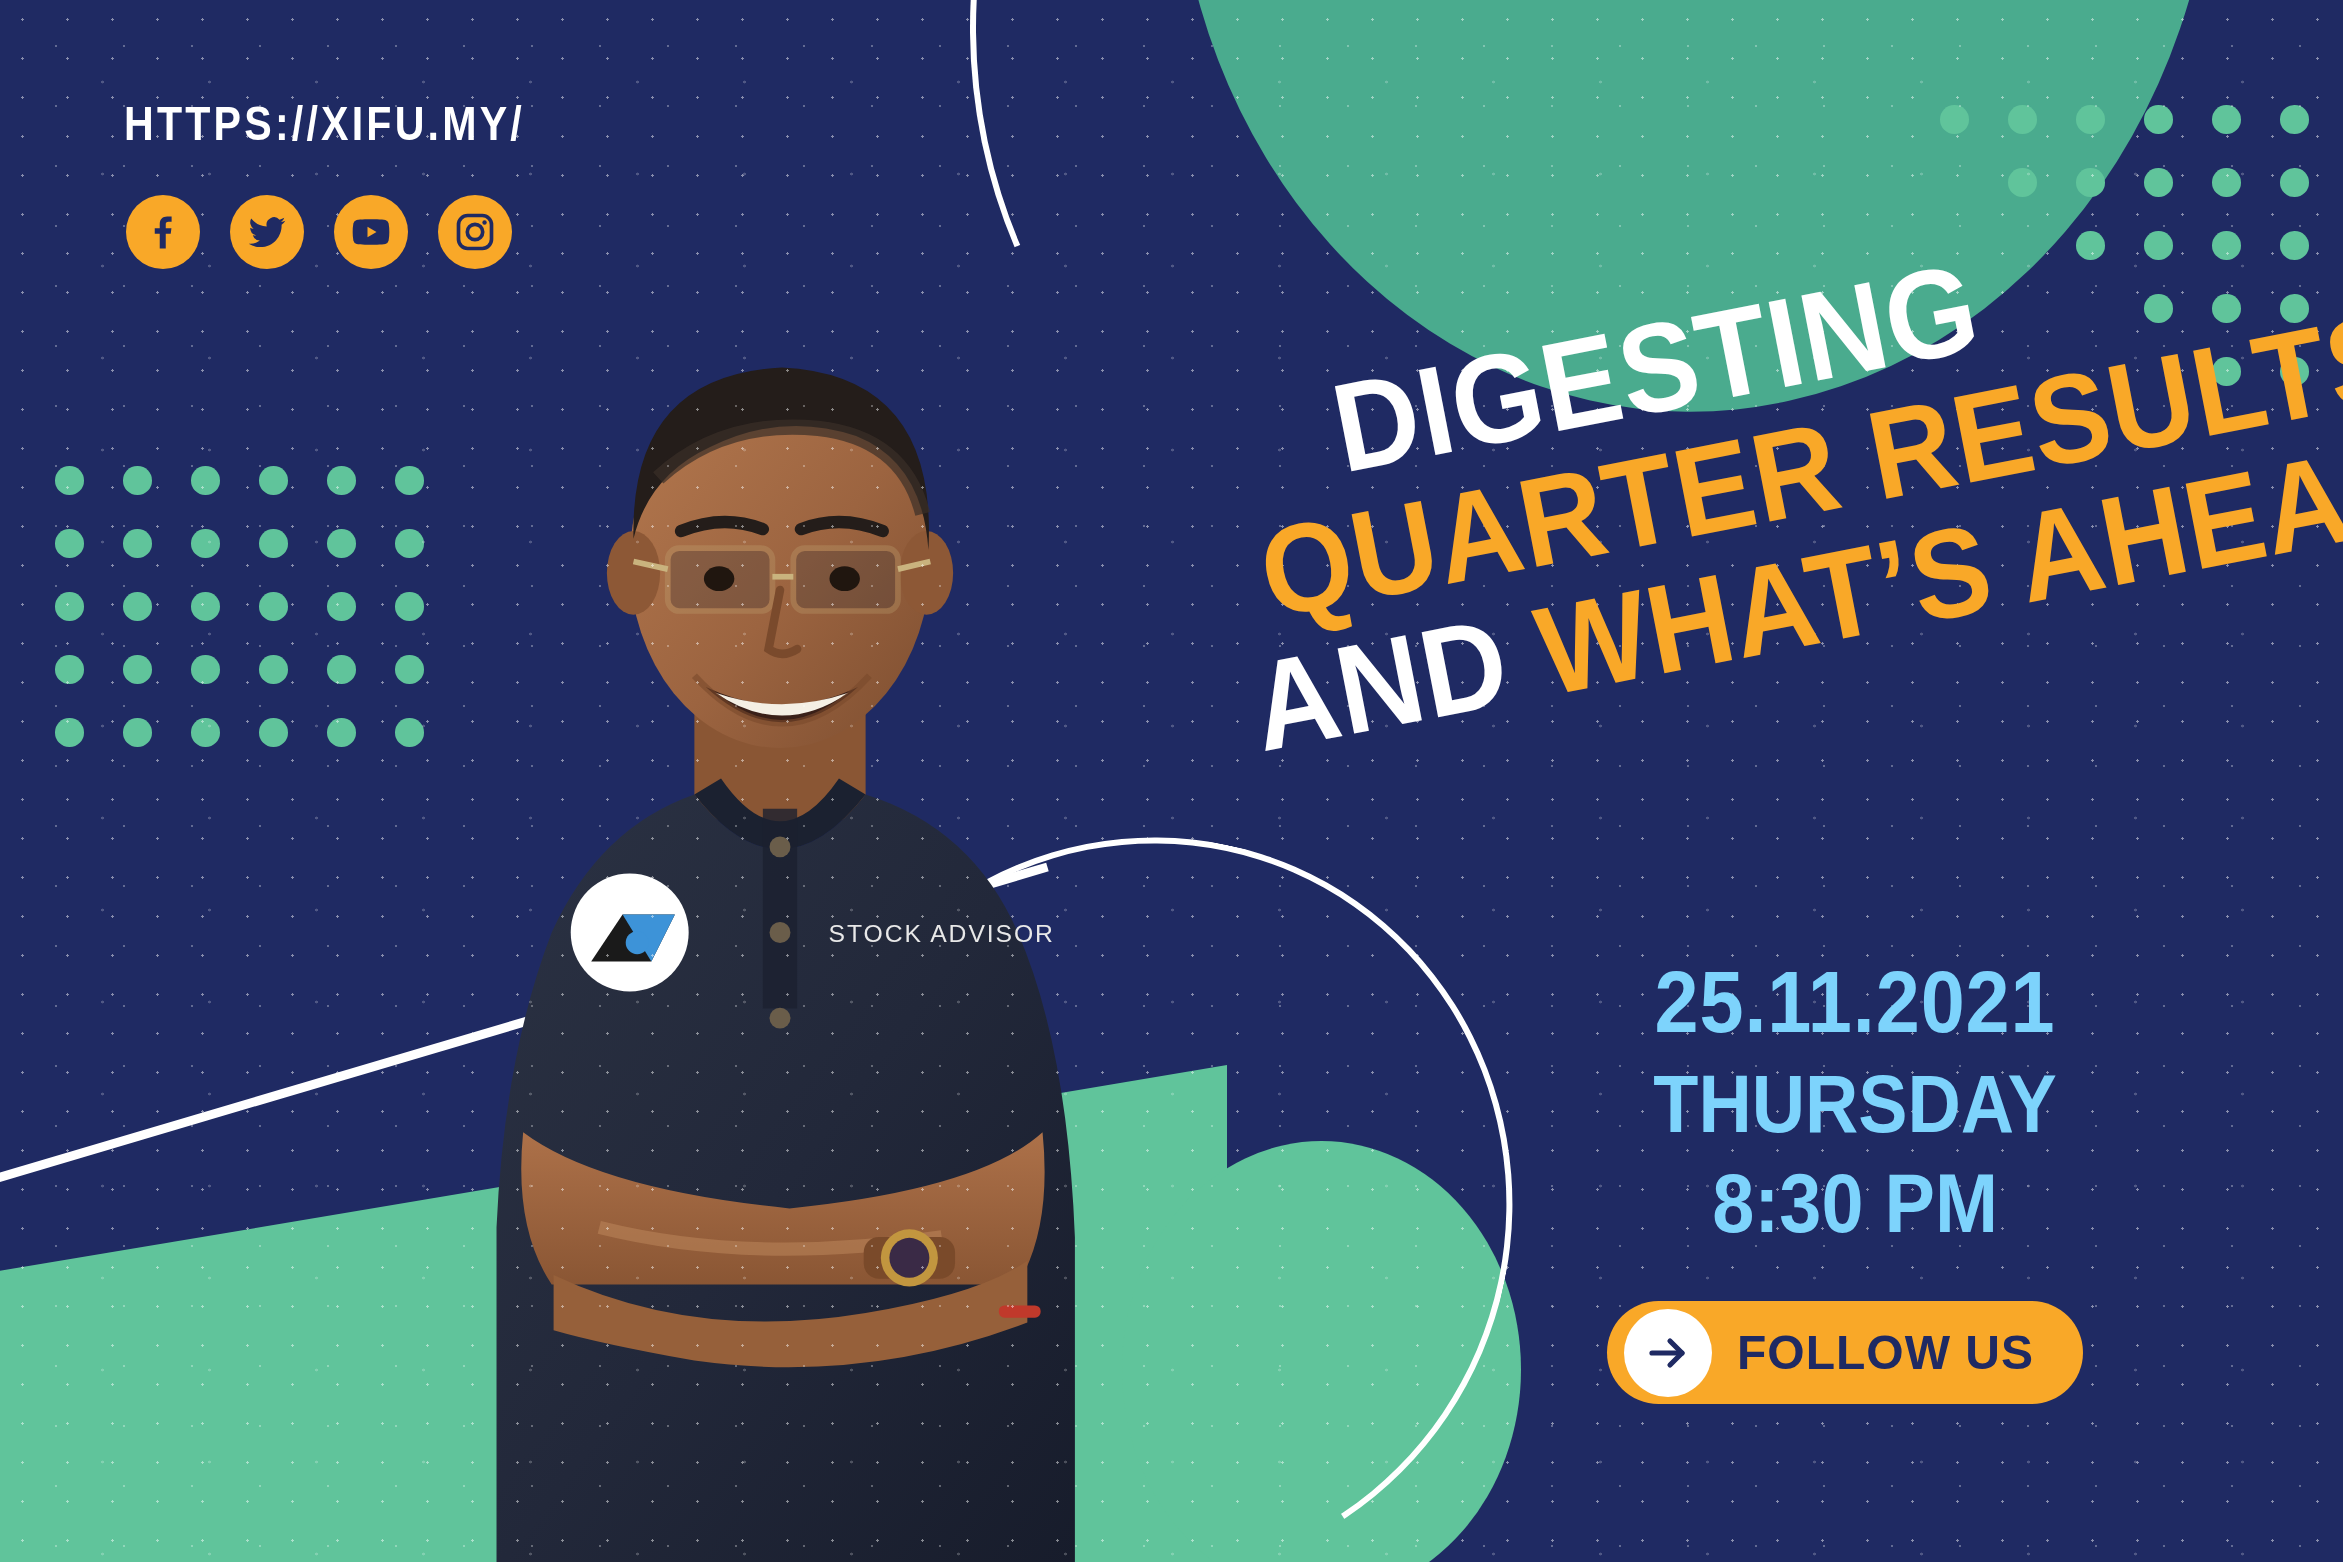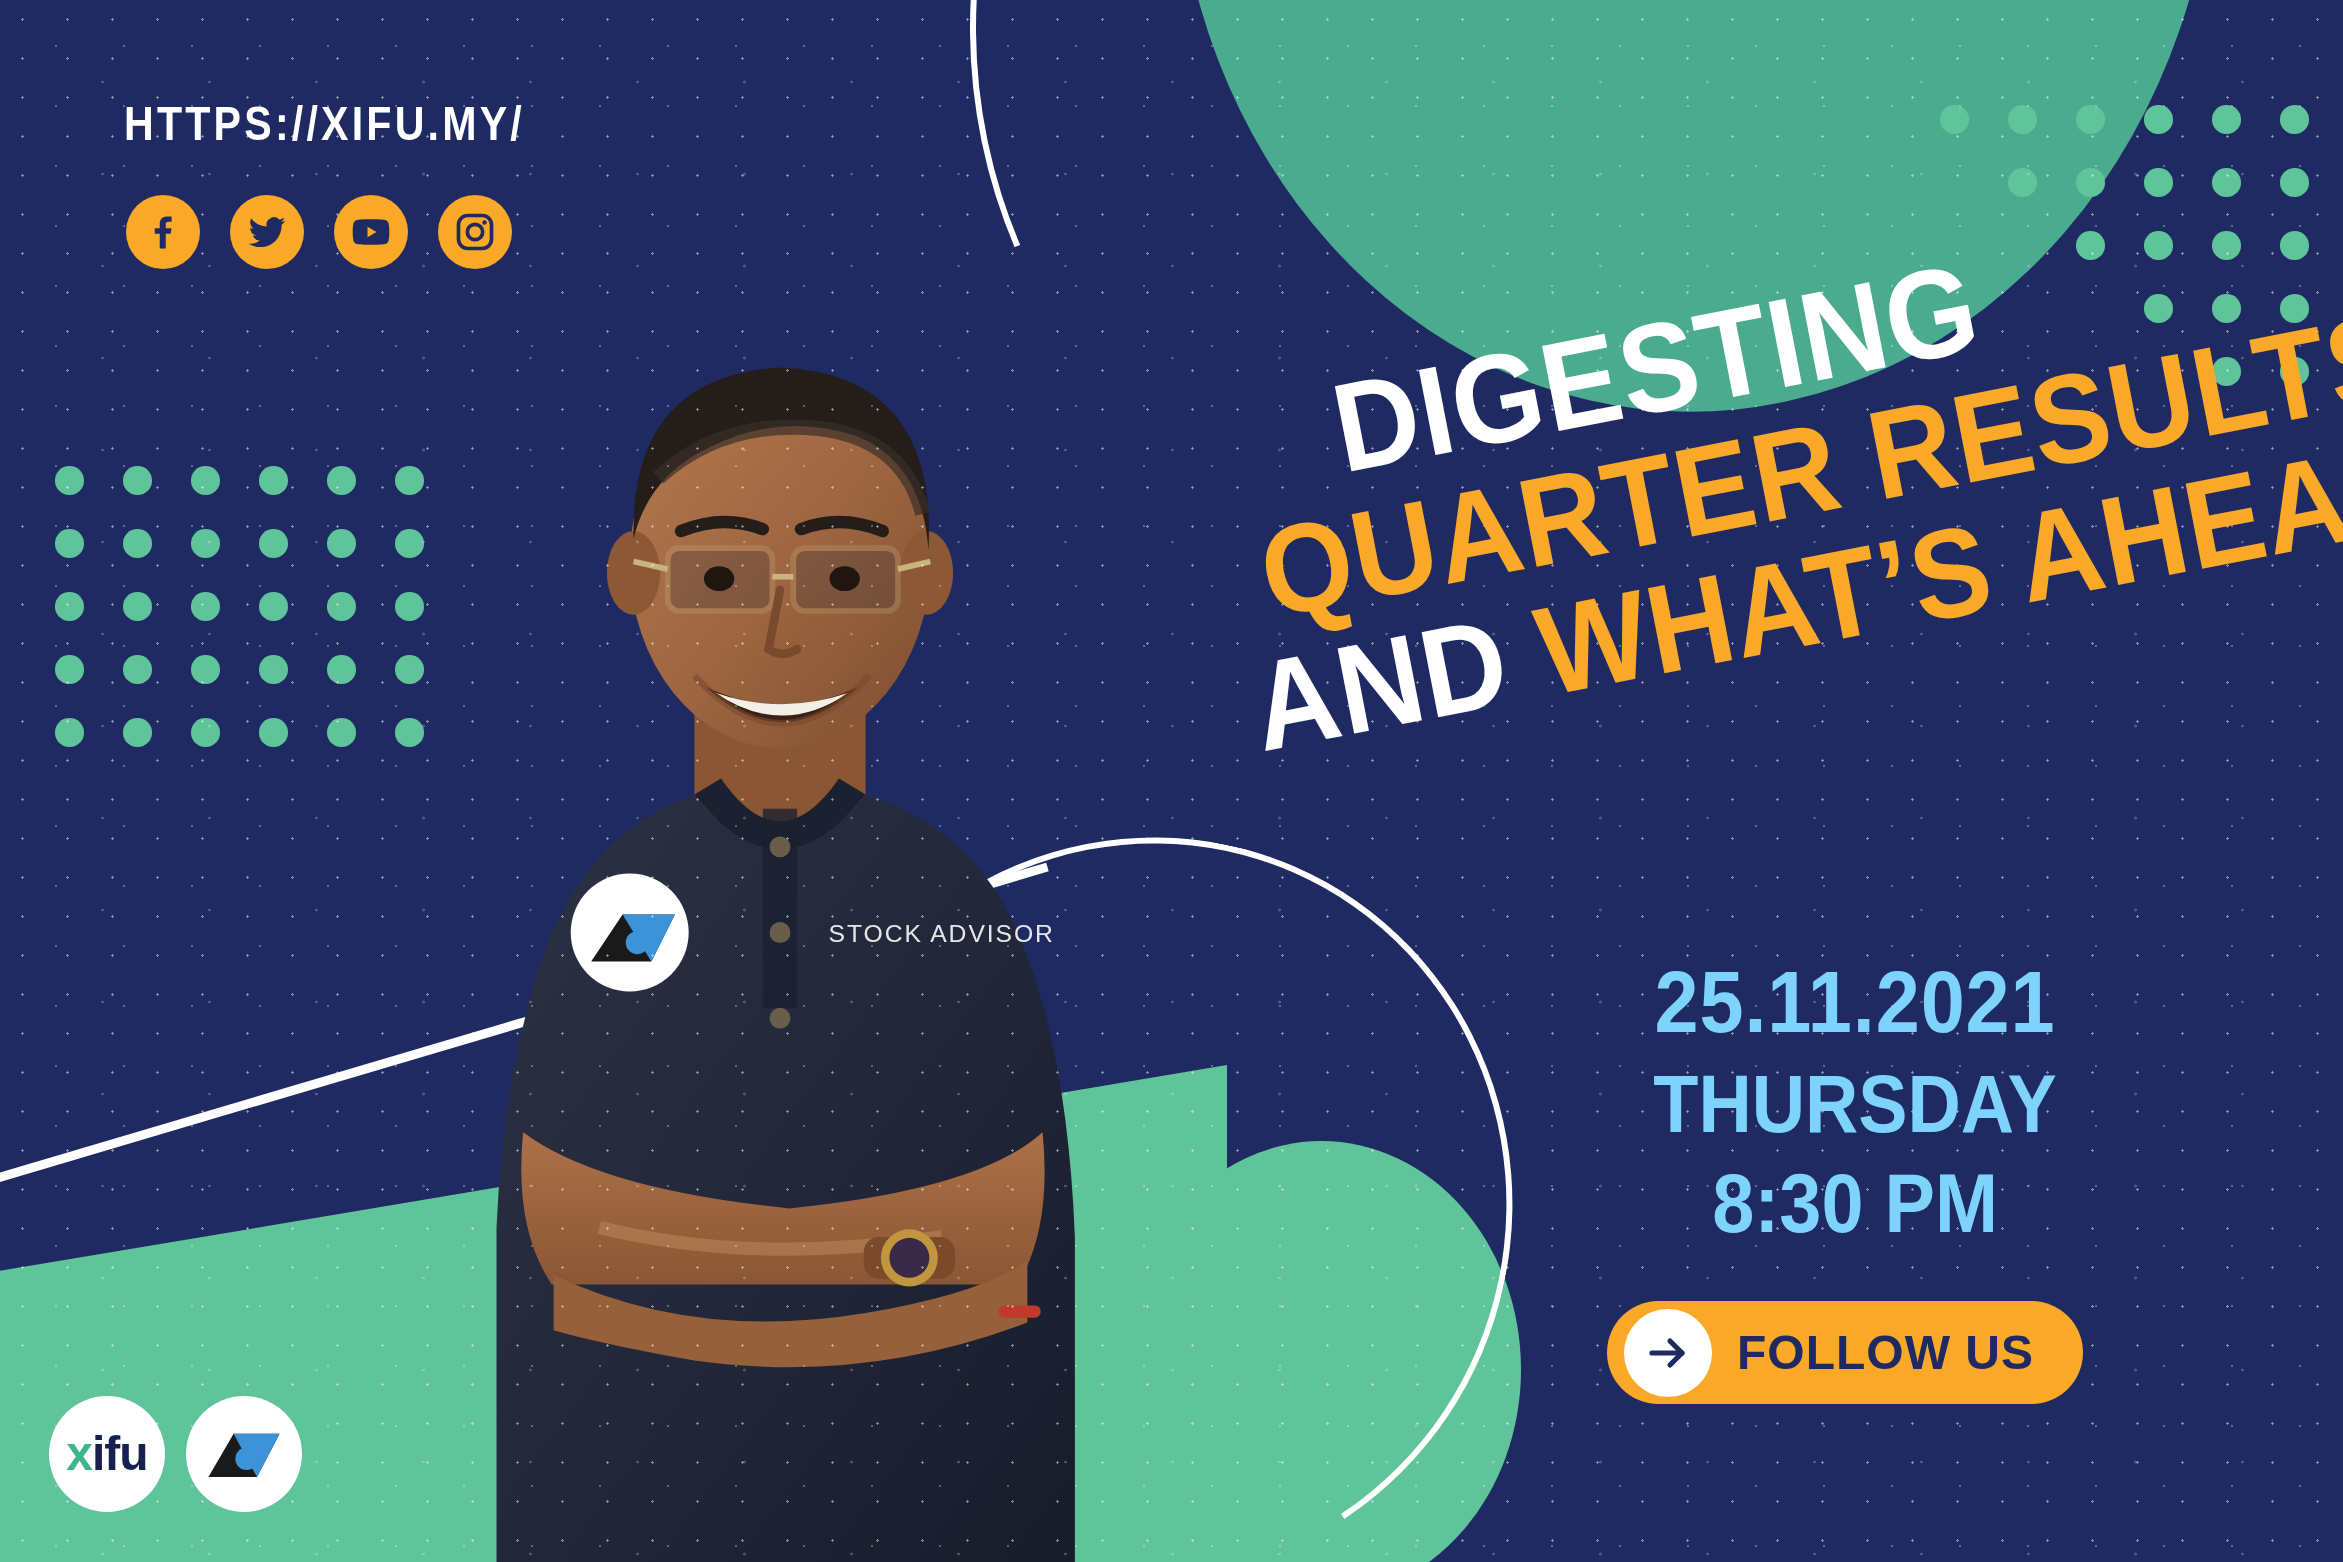--- a/index.html
+++ b/index.html
@@ -428,29 +428,15 @@
   <button class="follow">
     <span class="follow-circle">
       <svg width="48" height="48" viewBox="0 0 24 24" fill="none" stroke="#1f2a63" stroke-width="2.6" stroke-linecap="round" stroke-linejoin="round">
         <line x1="4" y1="12" x2="19" y2="12"></line>
         <polyline points="13,6 19,12 13,18"></polyline>
       </svg>
     </span>
     <span class="follow-label">FOLLOW US</span>
   </button>
 
-  <div class="logos">
-    <div class="logo-circle">
-      <div class="xifu-word">
-        <span class="x">x</span><span>ifu</span>
-      </div>
-    </div>
-    <div class="logo-circle">
-      <svg width="78" height="65" viewBox="0 0 180 120">
-        <path d="M8 112 L66 12 L172 12 L120 112 Z" fill="#1a1a1a"></path>
-        <path d="M66 12 L172 12 L120 112 Z" fill="#3d93d8"></path>
-        <circle cx="96" cy="70" r="26" fill="#3d93d8"></circle>
-      </svg>
-    </div>
-  </div>
 
 </div>
 
 
 </body></html>

